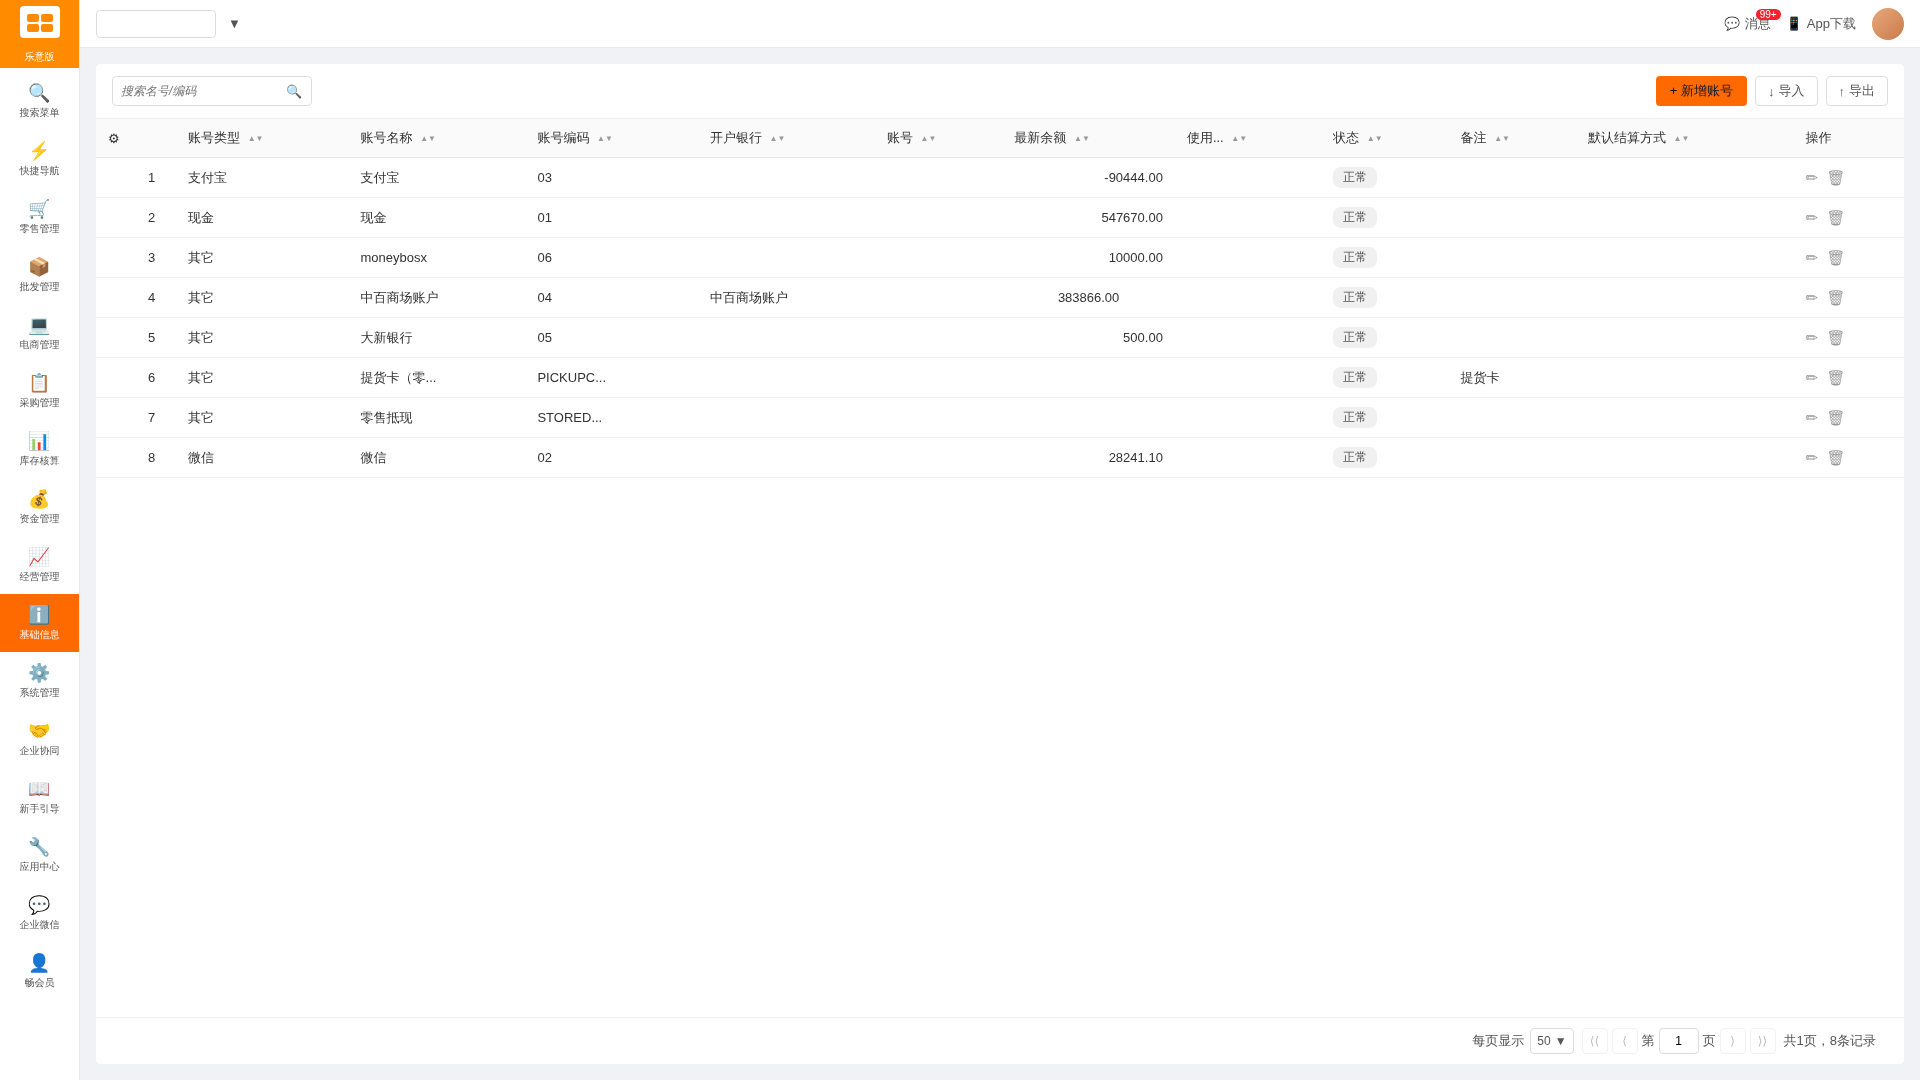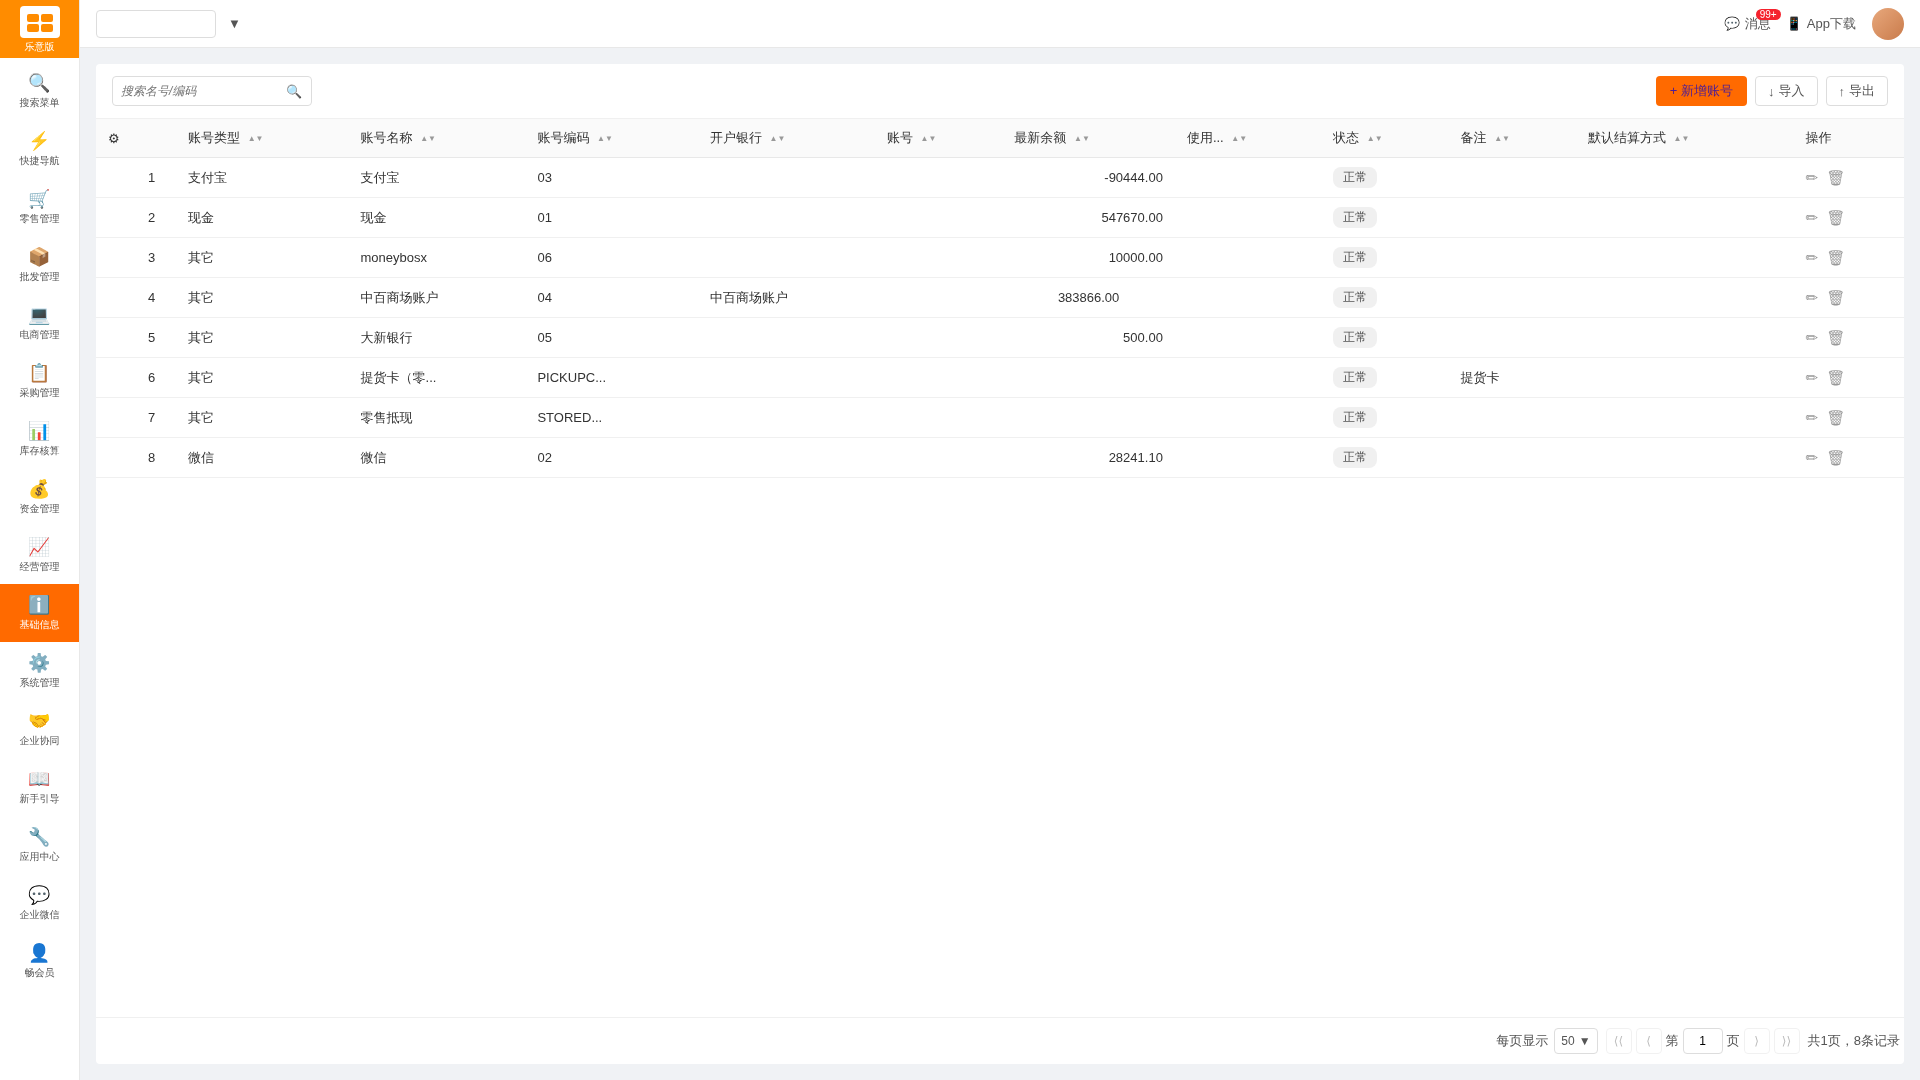--- a/index.html
+++ b/index.html
@@ -15,20 +15,21 @@
       border-right: 1px solid #e8e8e8;
       flex-shrink: 0;
     }
     .sidebar-logo-wrap {
       display: flex;
       flex-direction: column;
       align-items: center;
       padding: 6px 0 4px;
       background: #ff8c00;
       width: 100%;
+      gap: 10px;
     }
     .sidebar-logo-img {
       width: 40px;
       height: 32px;
       background: #fff;
       border-radius: 4px;
       display: flex;
       align-items: center;
       justify-content: center;
     }
@@ -186,21 +187,21 @@
       border: none;
       outline: none;
       font-size: 12px;
       width: 160px;
       color: #999;
       font-style: italic;
     }
 
     .btn-primary {
       background: #ff6a00;
-      color: #4c1d95;
+      color: #0f172a;
       border: none;
       border-radius: 4px;
       padding: 6px 14px;
       cursor: pointer;
       font-size: 13px;
       display: flex;
       align-items: center;
       gap: 4px;
     }
     .btn-outline {
@@ -249,21 +250,21 @@
     .status-normal { background: #f0f0f0; color: #555; }
 
     .action-btns { display: flex; gap: 8px; align-items: center; }
     .action-icon { cursor: pointer; color: #999; font-size: 15px; }
 
     
     .pagination {
       display: flex;
       align-items: center;
       justify-content: flex-end;
-      padding: 10px 4px;
+      padding: 10px 28px;
       border-top: 1px solid #f0f0f0;
       gap: 8px;
       font-size: 13px;
       color: #555;
       flex-shrink: 0;
     }
     .page-size-wrap { display: flex; align-items: center; gap: 6px; }
     .page-size-select {
       border: 1px solid #ddd;
       border-radius: 4px;

